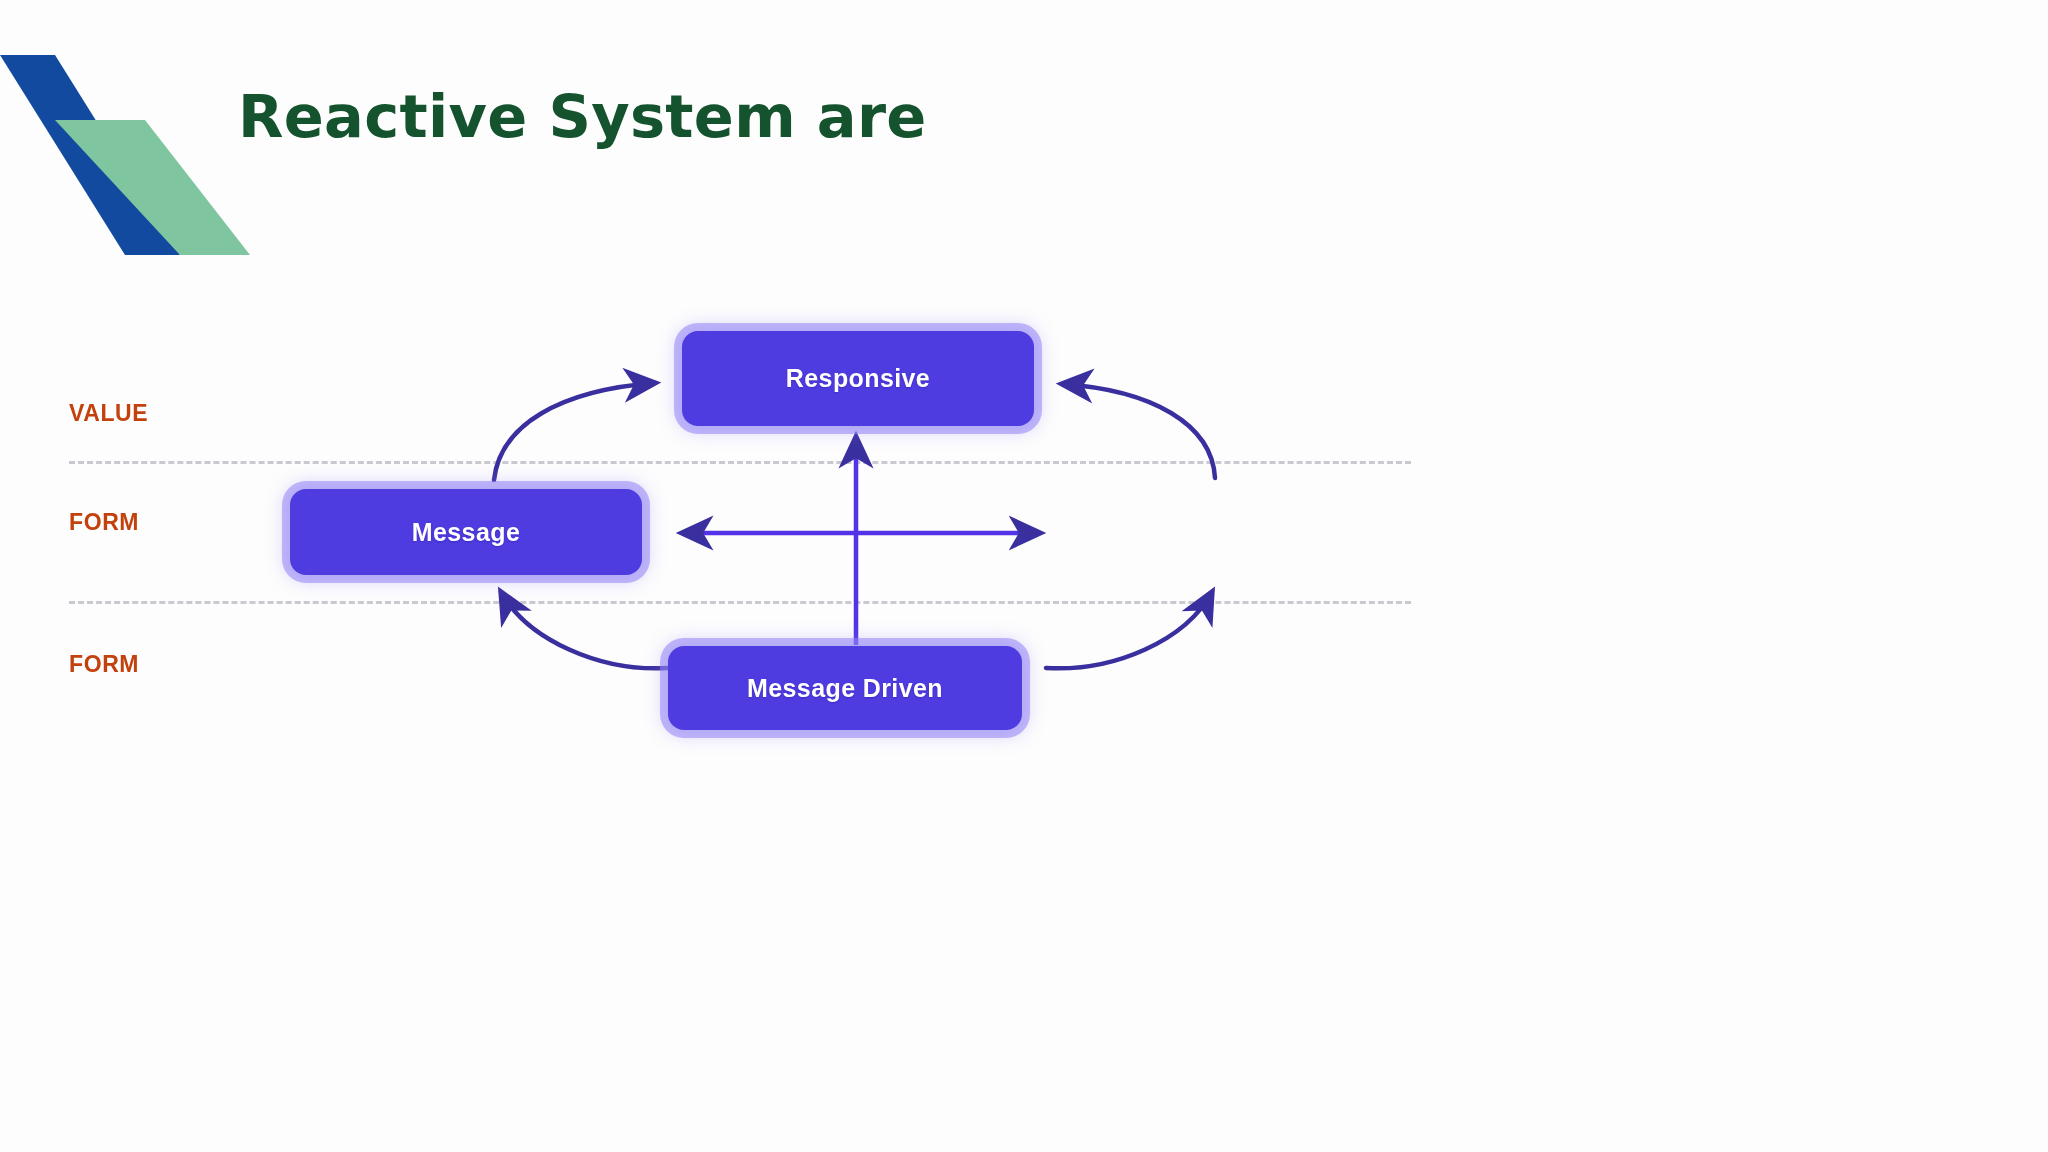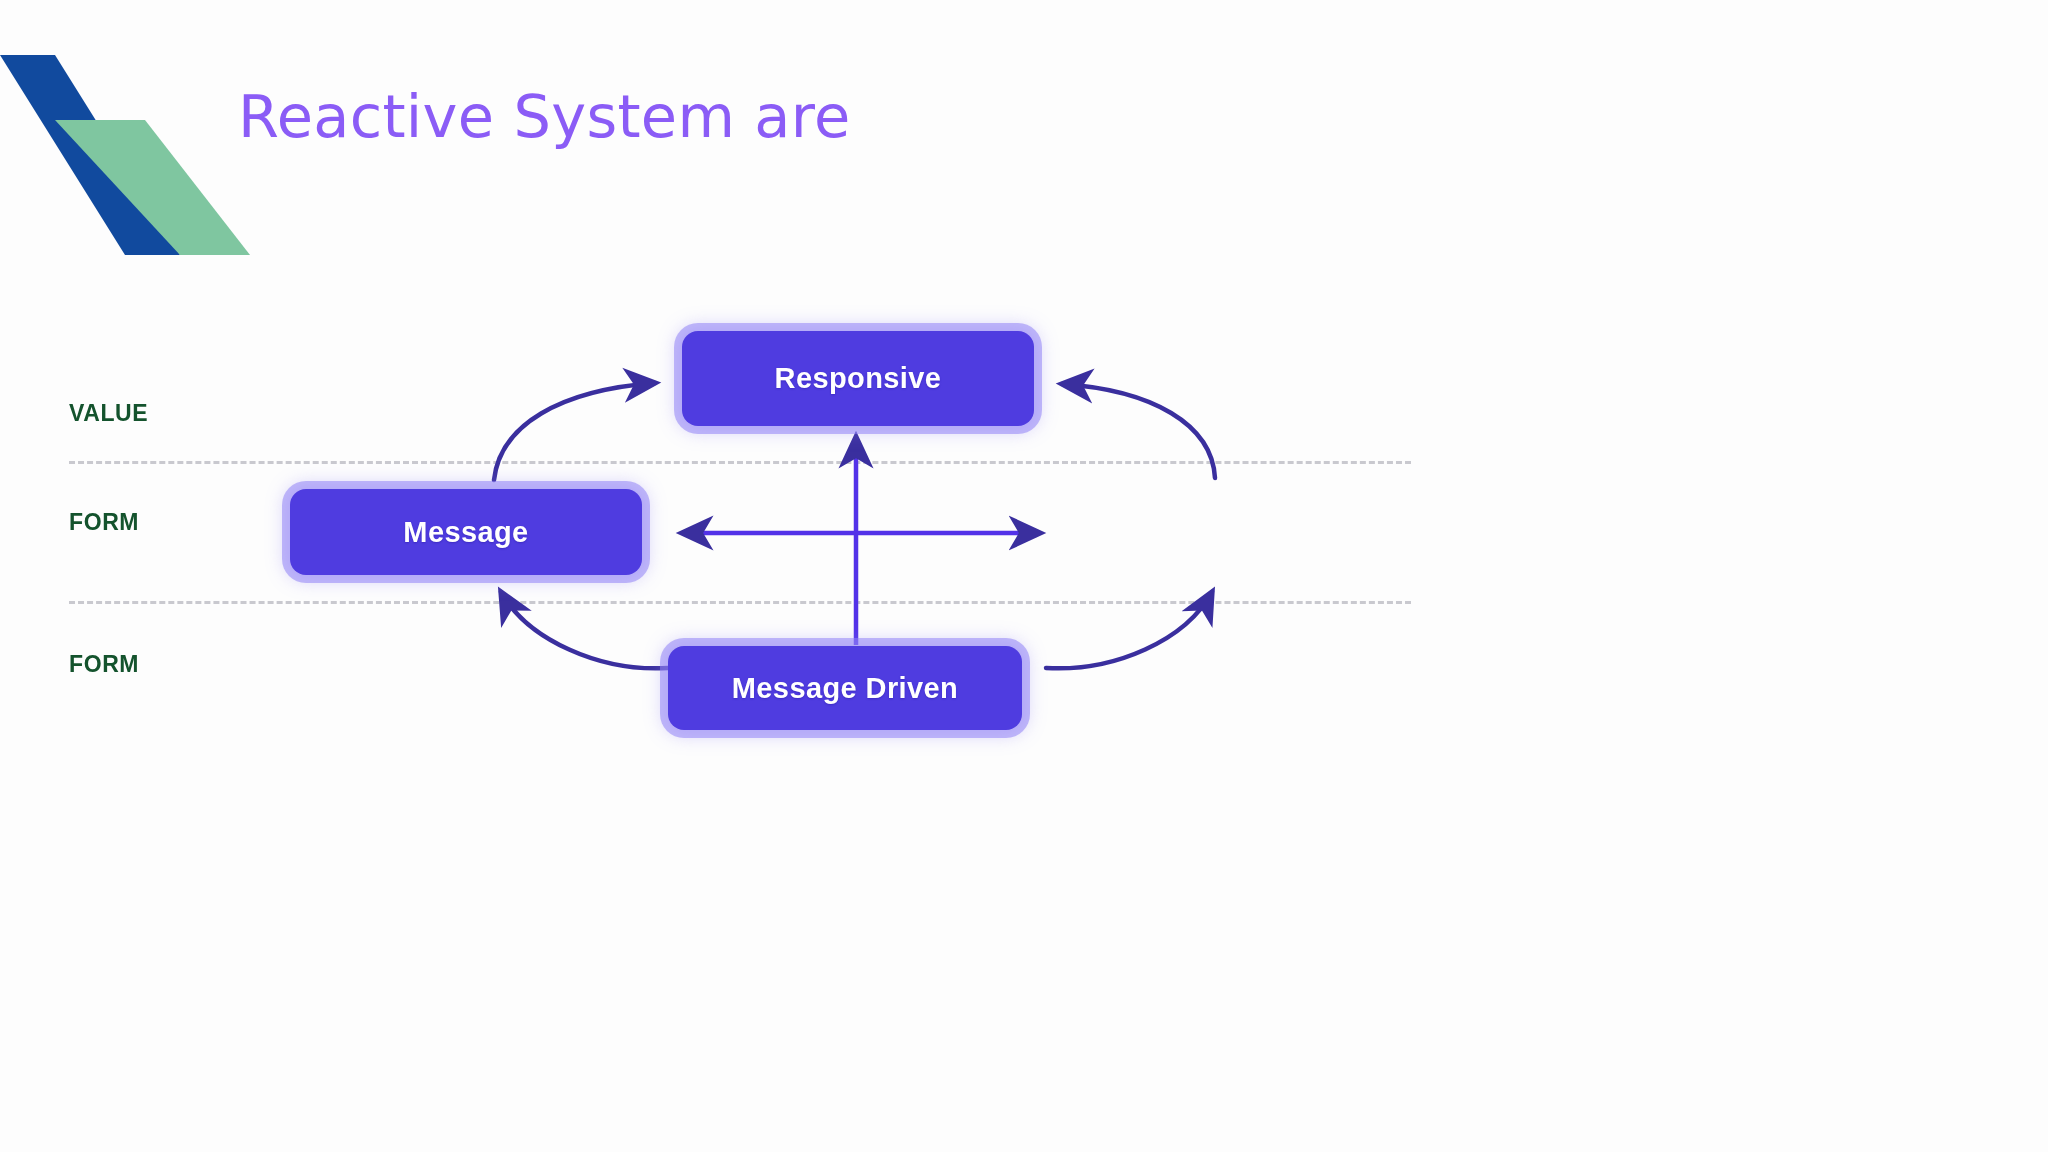--- a/index.html
+++ b/index.html
@@ -25,36 +25,36 @@
     width: 250px;
     height: 200px;
   }
 
   
   #slide-title {
     position: absolute;
     left: 238px;
     top: 82px;
     font-size: 59px;
-    font-weight: 400;
+    font-weight: 700;
     letter-spacing: 0.3px;
-    color: #8b5cf6;
+    color: #14532d;
     white-space: nowrap;
     font-family: "DejaVu Sans", sans-serif;
     text-align: right;
   }
 
   
   .row-label {
     position: absolute;
     left: 69px;
     font-size: 23px;
     font-weight: bold;
     letter-spacing: 0.6px;
-    color: #14532d;
+    color: #c2410c;
     white-space: nowrap;
   }
   #label-value  { top: 400px; }
   #label-form   { top: 509px; }
   #label-means  { top: 651px; }
 
   
   .divider {
     position: absolute;
     left: 69px;
@@ -73,21 +73,21 @@
     border-radius: 16px;
     box-shadow:
       0 0 0 8px rgba(146,132,245,0.55),
       0 0 18px 6px rgba(146,132,245,0.35);
     display: flex;
     align-items: center;
     justify-content: center;
   }
   .node-label {
     color: #ffffff;
-    font-size: 29px;
+    font-size: 25px;
     font-weight: bold;
     letter-spacing: 0.4px;
     white-space: nowrap;
     text-shadow: 0 1px 2px rgba(40,25,160,0.45);
   }
 
   #node-responsive     { left: 682px;  top: 331px; width: 352px; height: 95px; }
   #node-elastic        { left: 290px;  top: 489px; width: 352px; height: 86px; }
   #node-resilient      { left: 1074px; top: 487px; width: 352px; height: 90px; }
   #node-message-driven { left: 668px;  top: 646px; width: 354px; height: 84px; }

